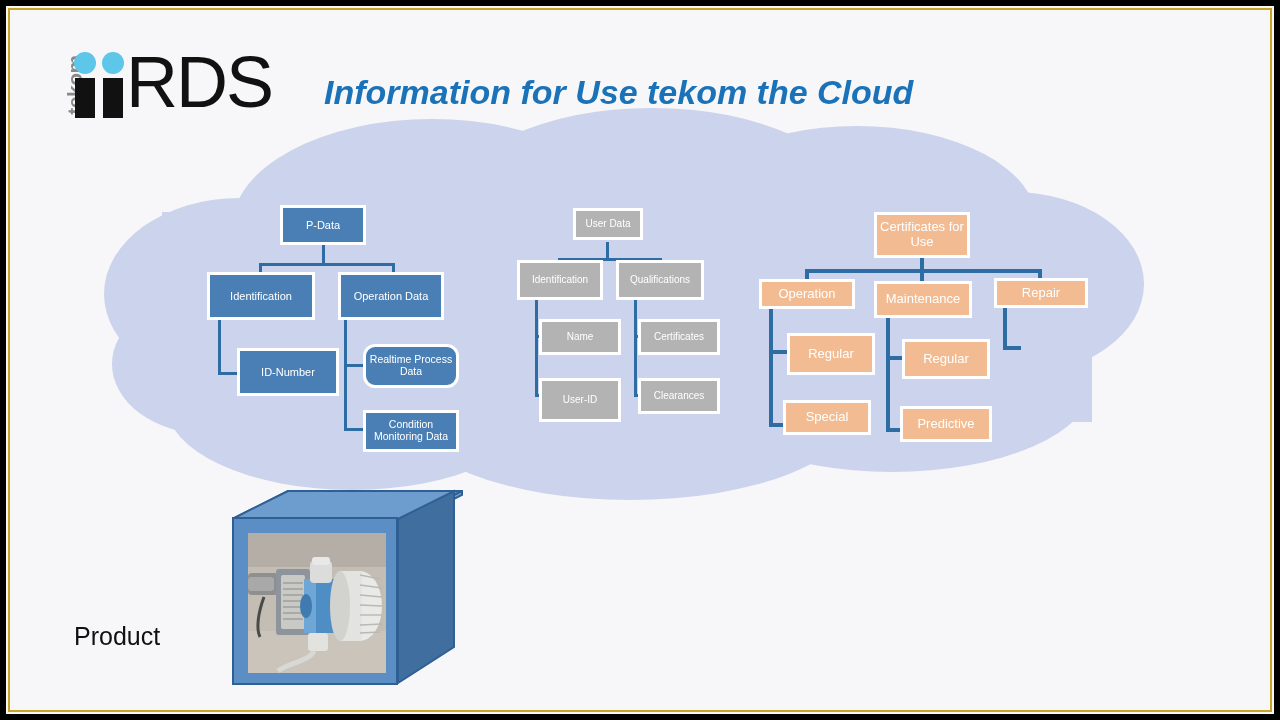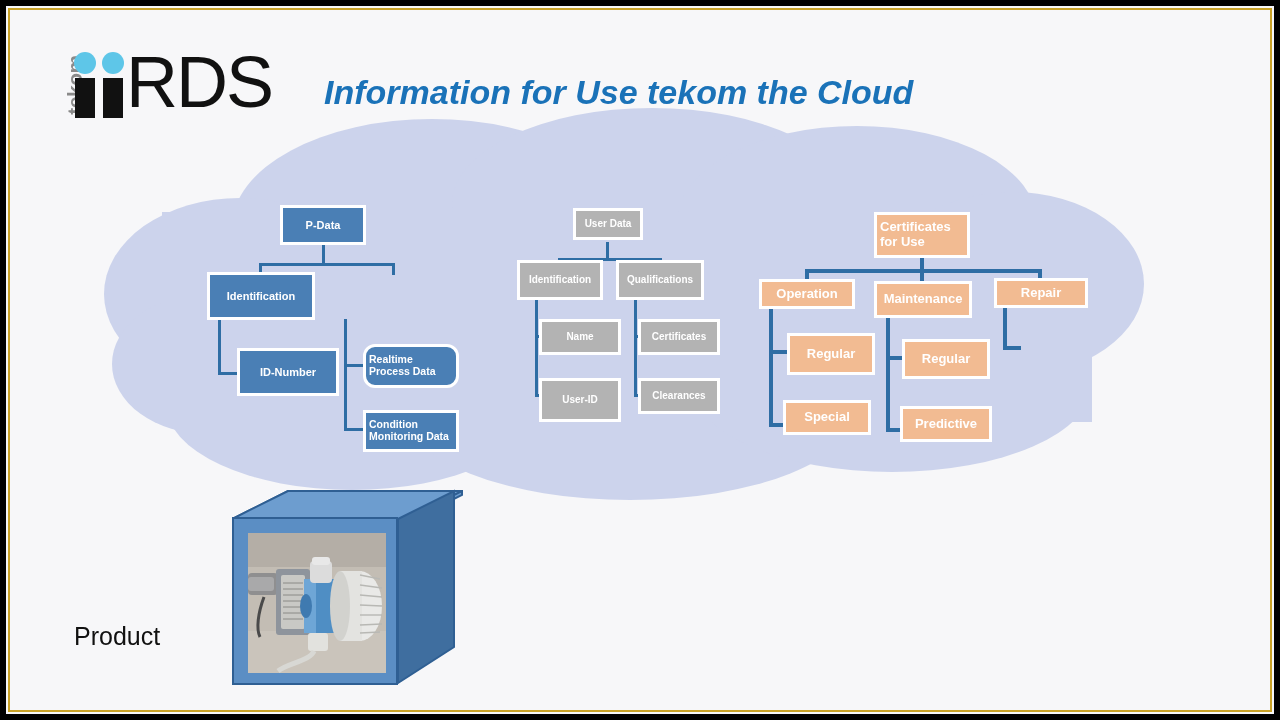--- a/index.html
+++ b/index.html
@@ -139,21 +139,22 @@
     z-index: 10;
   }
   .node {
     position: absolute;
     box-sizing: border-box;
     border: 3px solid #ffffff;
     color: #ffffff;
     display: flex;
     align-items: center;
     justify-content: center;
-    font-weight: 700;
+    text-align: center;
+    font-weight: 400;
     line-height: 1.12;
     padding: 12px 3px;
     z-index: 12;
     font-family: "Liberation Sans", sans-serif;
   }
   .node.blue  { background: #4a7fb5; }
   .node.gray  { background: #b3b3b3; }
   .node.orange{ background: #f2bb92; }
 
   .conn {
@@ -250,20 +251,21 @@
 
       <div class="conn" style="left:206px; top:307px; width:3px; height:56px;"></div>
       <div class="conn" style="left:206px; top:360px; width:22px; height:3px;"></div>
 
       <div class="conn" style="left:332px; top:307px; width:3px; height:112px;"></div>
       <div class="conn" style="left:332px; top:352px; width:22px; height:3px;"></div>
       <div class="conn" style="left:332px; top:416px; width:22px; height:3px;"></div>
 
       <div class="node blue" style="left:268px; top:193px; width:86px; height:40px; font-size:11px;">P-Data</div>
       <div class="node blue" style="left:195px; top:260px; width:108px; height:48px; font-size:11px;">Identification</div>
+      <div class="node blue" style="left:326px; top:260px; width:106px; height:48px; font-size:11px;">Operation Data</div>
       <div class="node blue" style="left:225px; top:336px; width:102px; height:48px; font-size:11px;">ID-Number</div>
       <div class="node blue" style="left:351px; top:332px; width:96px; height:44px; font-size:10.5px;border-radius:12px;">Realtime Process Data</div>
       <div class="node blue" style="left:351px; top:398px; width:96px; height:42px; font-size:10.5px;">Condition Monitoring Data</div>
 
       <div class="conn" style="left:594px; top:230px; width:3px; height:18px;"></div>
       <div class="conn" style="left:546px; top:246px; width:104px; height:3px;"></div>
       <div class="conn" style="left:546px; top:246px; width:3px; height:10px;"></div>
       <div class="conn" style="left:647px; top:246px; width:3px; height:10px;"></div>
 
       <div class="conn" style="left:523px; top:288px; width:3px; height:96px;"></div>

